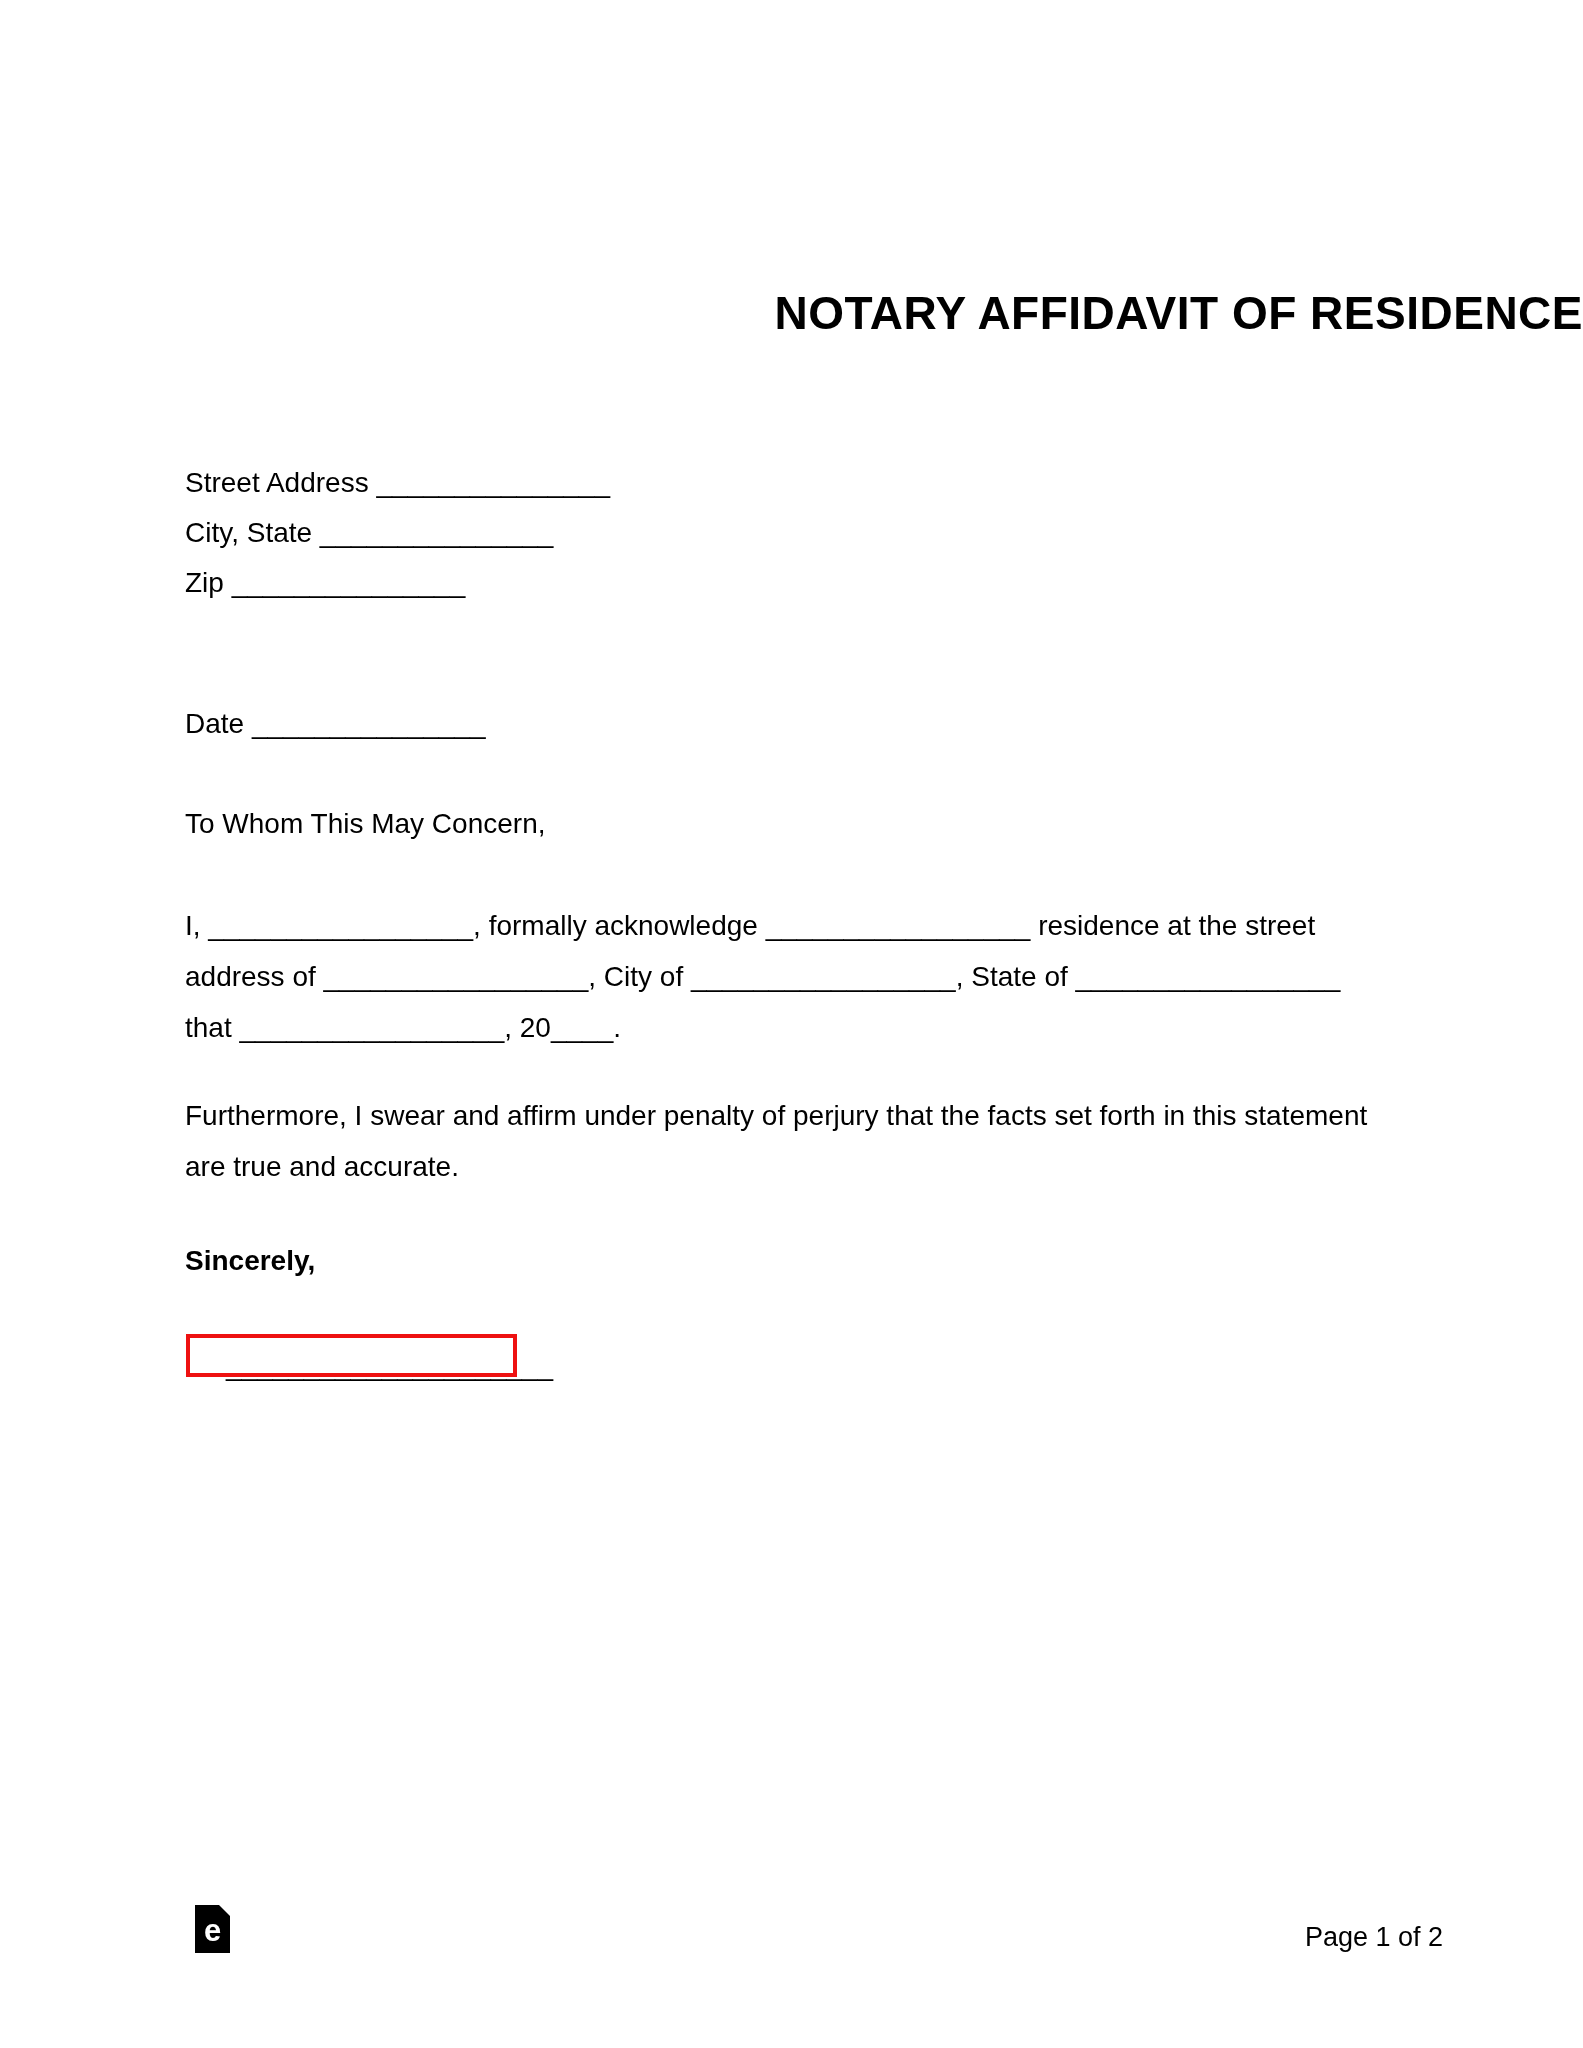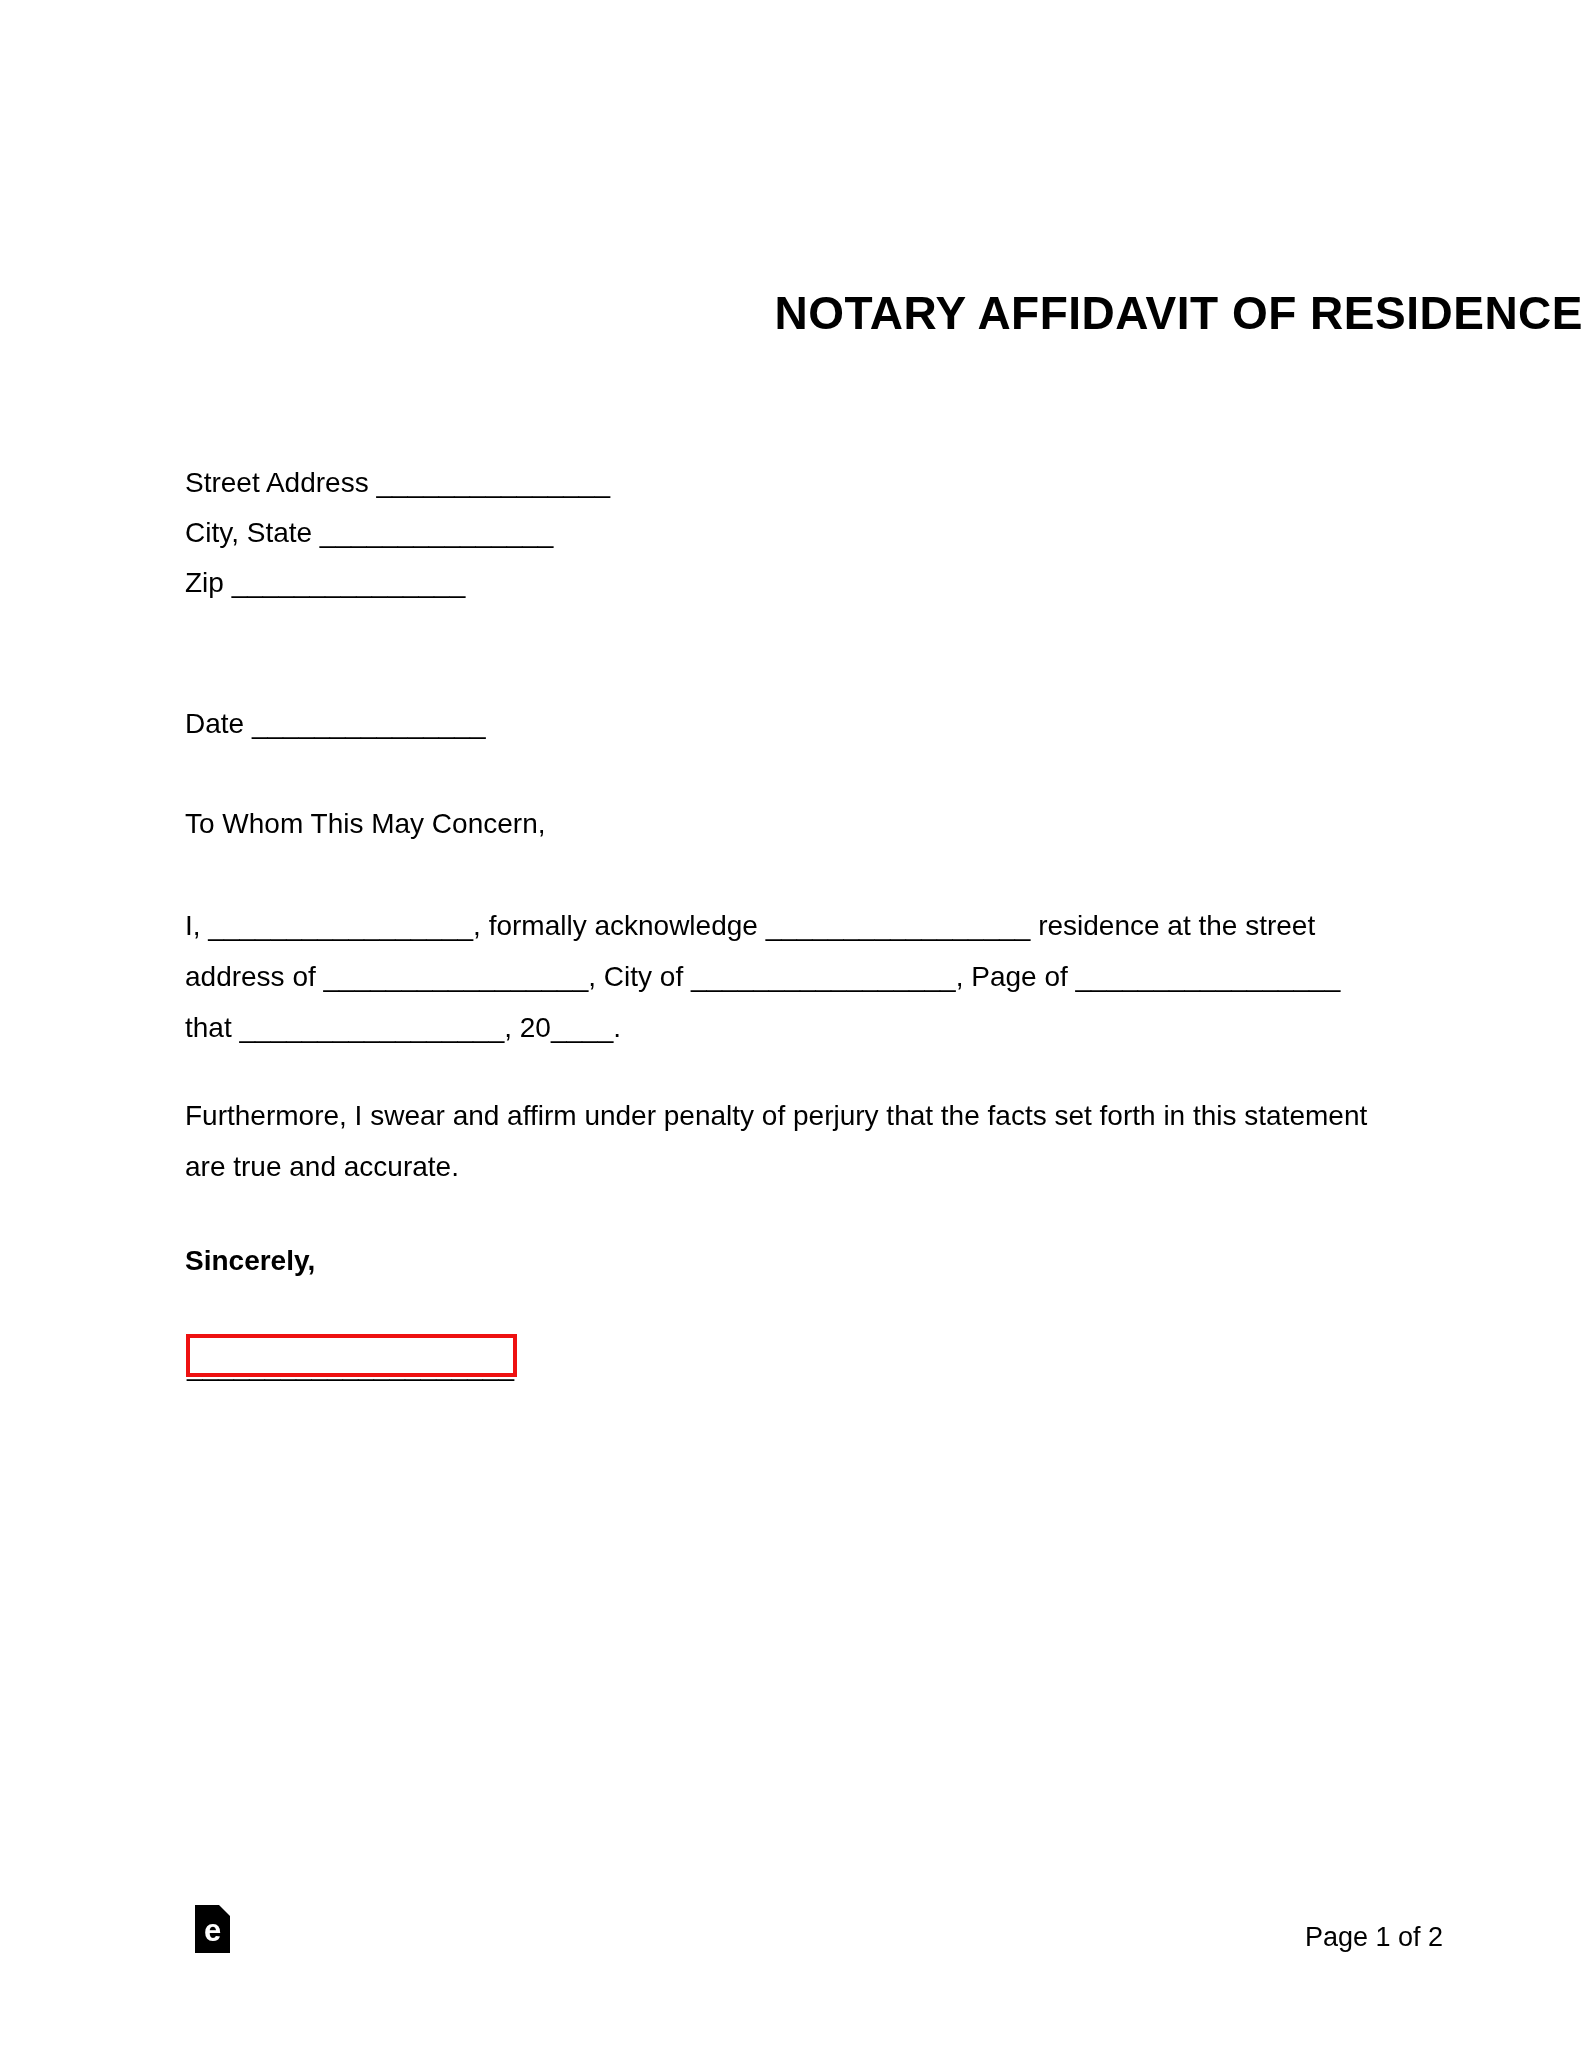--- a/index.html
+++ b/index.html
@@ -27,21 +27,21 @@
   .body-paragraph{position:absolute;left:185px;top:900px;}
   .body-paragraph .textline{line-height:51px;}
   .affirmation{position:absolute;left:185px;top:1090px;}
   .affirmation .textline{line-height:51px;}
   .closing{position:absolute;left:185px;top:1236px;font-weight:bold;}
   .sig-box{
     position:absolute;left:186px;top:1334px;width:331px;height:43px;
     border:4px solid var(--signature-box-border);
     box-sizing:border-box;background:transparent;cursor:pointer;
   }
-  .sig-line{position:absolute;left:187px;top:1341px;}
+  .sig-line{position:absolute;left:187px;top:1341px;padding-left:39px;}
   .logo{
     position:absolute;left:195px;top:1905px;width:35px;height:48px;
     background:var(--logo-bg);
   }
   .logo .fold{
     position:absolute;top:0;right:0;width:11px;height:11px;background:#ffffff;
     clip-path:polygon(0 0,100% 0,100% 100%);
   }
   .logo .logo-letter{
     position:absolute;left:0;top:7px;width:100%;text-align:center;
@@ -61,21 +61,21 @@
     <div class="textline">City, State _______________</div>
     <div class="textline">Zip _______________</div>
   </div>
 
   <div class="textline date-line">Date _______________</div>
 
   <div class="textline salutation">To Whom This May Concern,</div>
 
   <div class="body-paragraph">
     <div class="textline">I, _________________, formally acknowledge _________________ residence at the street</div>
-    <div class="textline">address of _________________, City of _________________, Page of _________________</div>
+    <div class="textline">address of _________________, City of _________________, State of _________________</div>
     <div class="textline">that _________________, 20____.</div>
   </div>
 
   <div class="affirmation">
     <div class="textline">Furthermore, I swear and affirm under penalty of perjury that the facts set forth in this statement</div>
     <div class="textline">are true and accurate.</div>
   </div>
 
   <div class="textline closing">Sincerely,</div>
 

